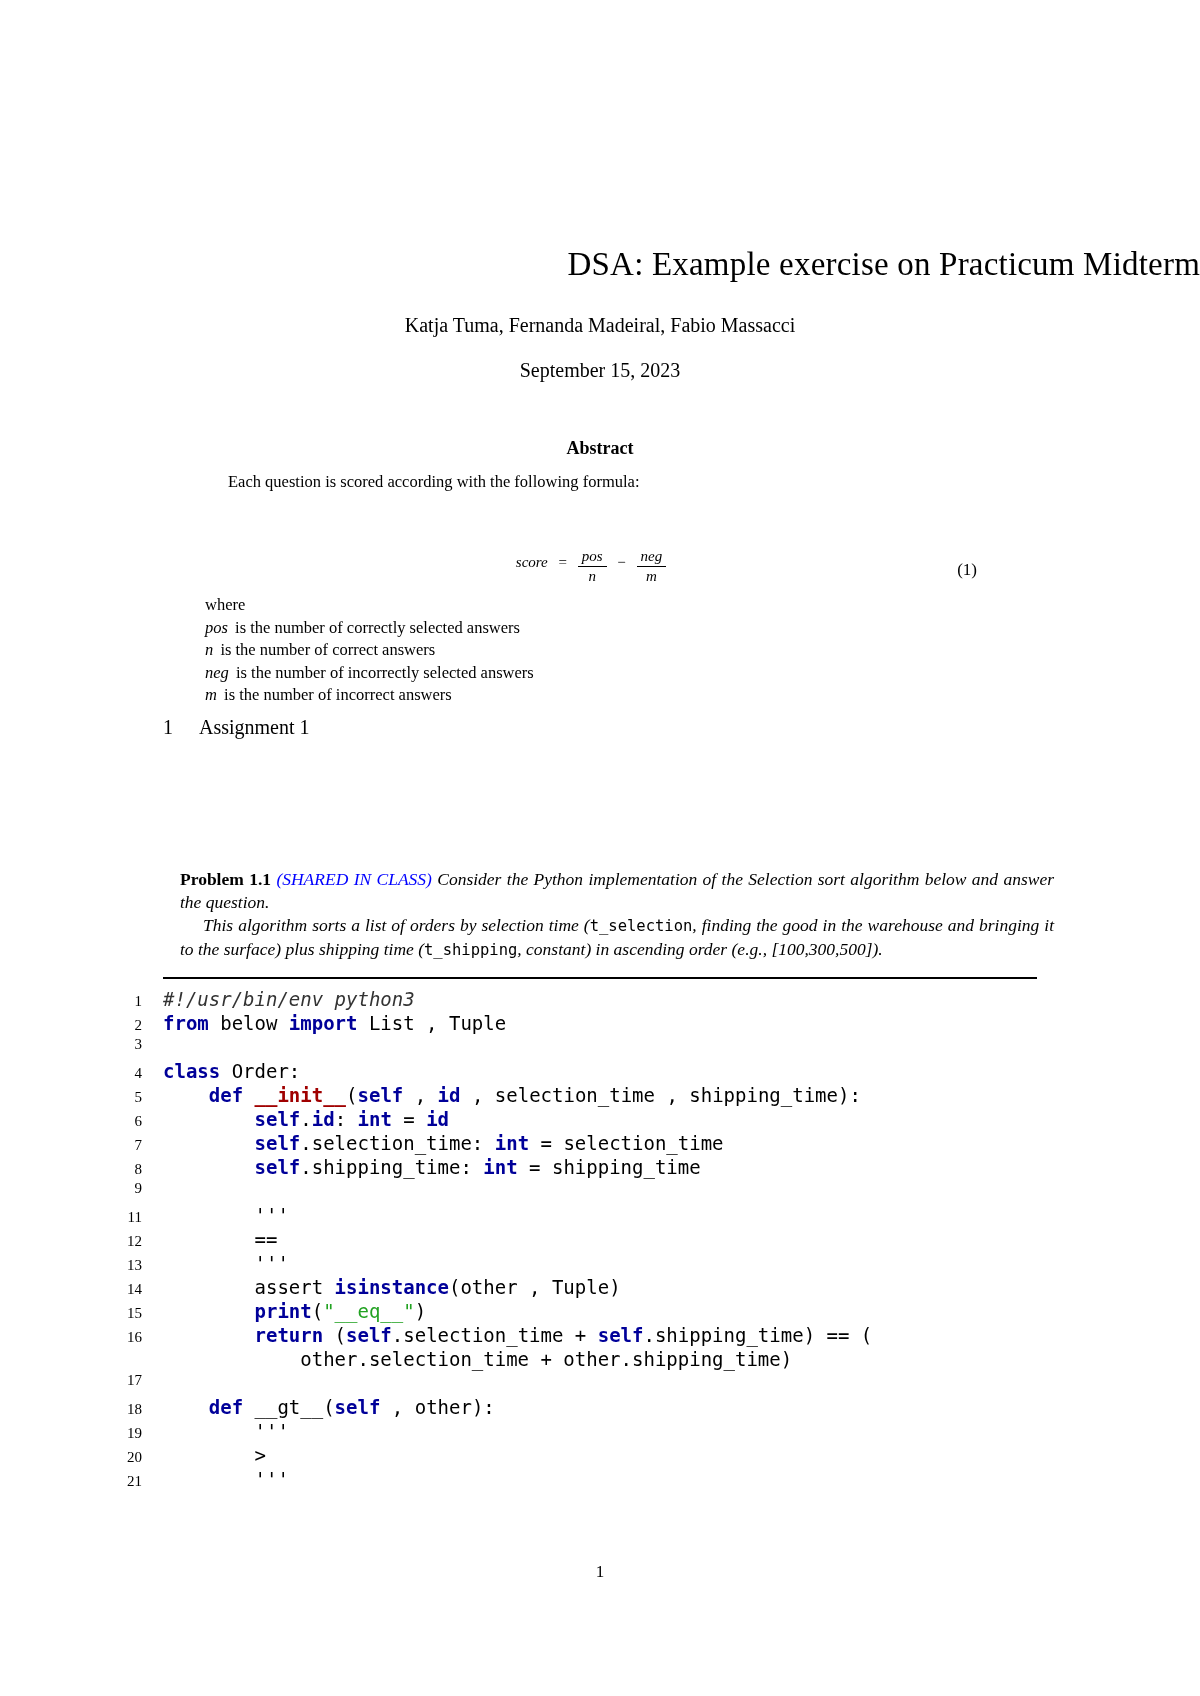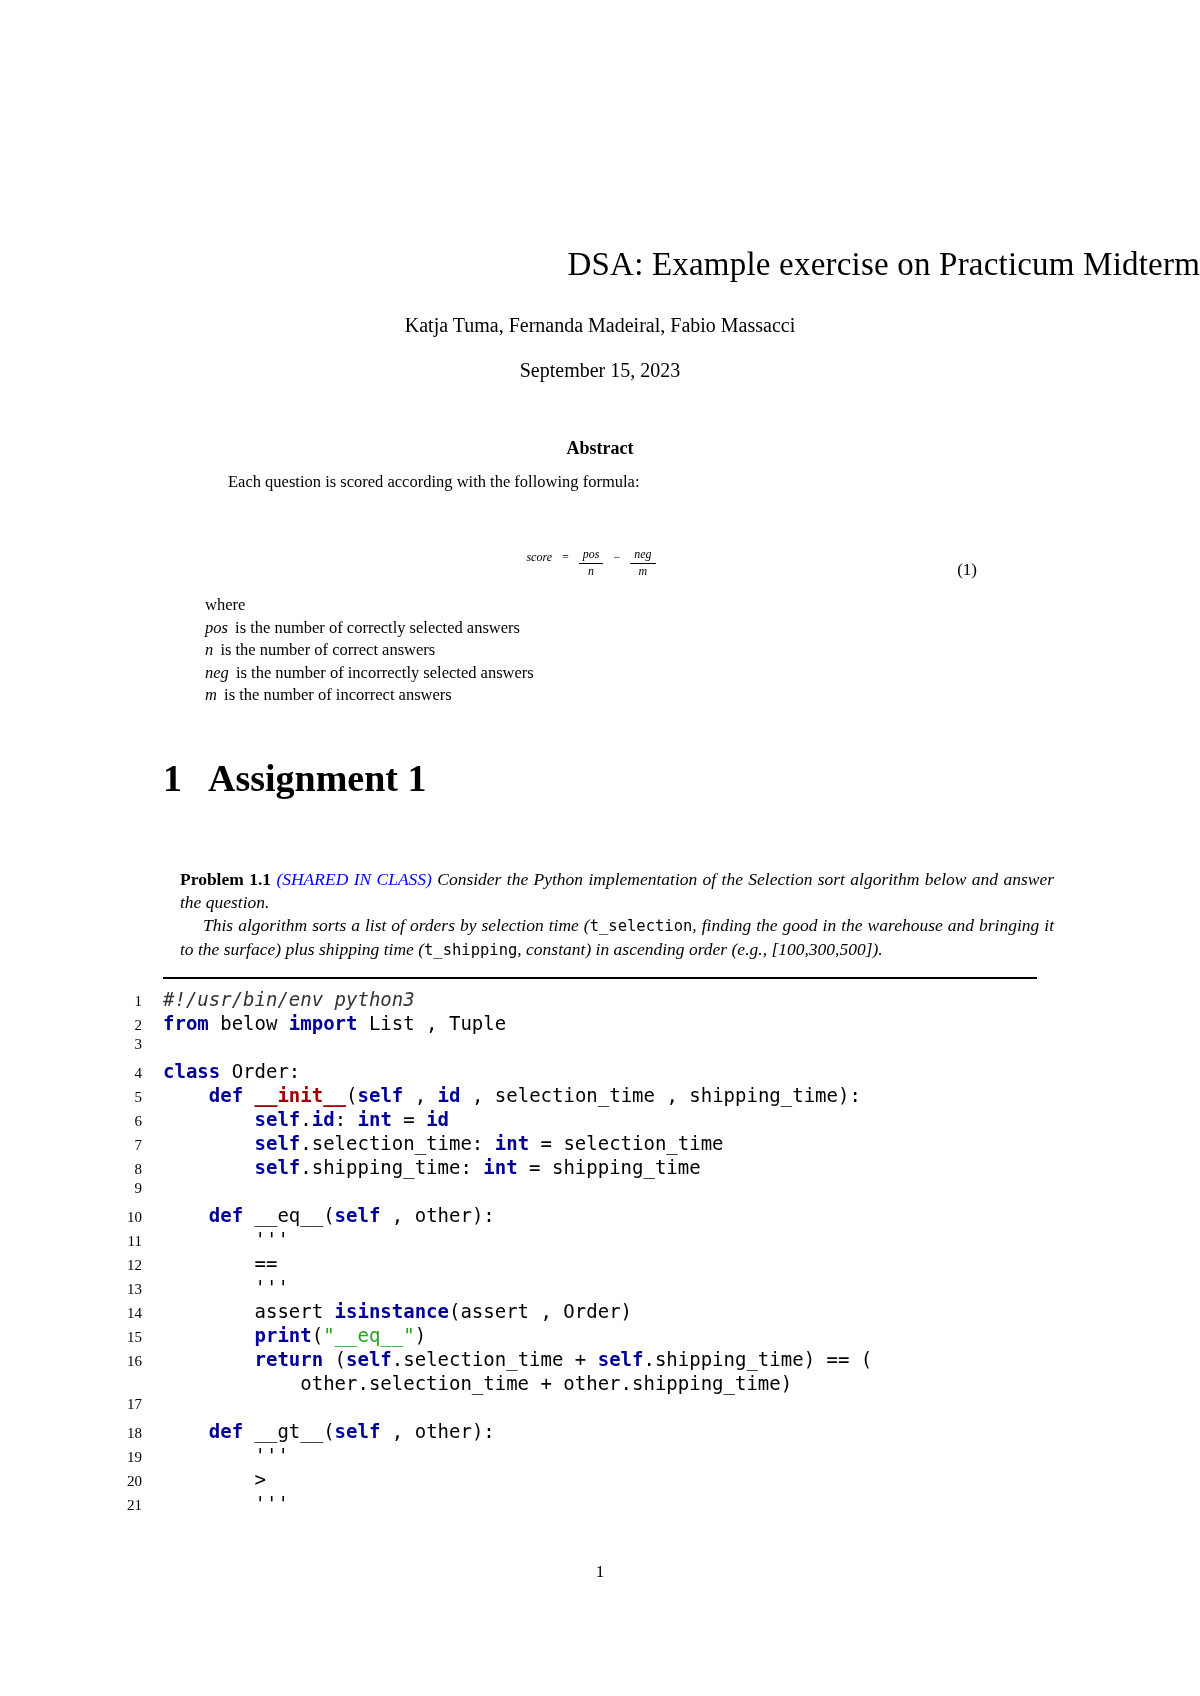--- a/index.html
+++ b/index.html
@@ -12,33 +12,33 @@
   .authors{position:absolute;top:314px;left:0;width:100%;text-align:center;font-size:20px;}
   .date{position:absolute;top:359px;left:0;width:100%;text-align:center;font-size:20px;}
 
   .abs-head{position:absolute;top:438px;left:0;width:100%;text-align:center;
     font-size:18px;font-weight:bold;}
   .abstract{position:absolute;top:471px;left:205px;width:697px;
     font-size:16.5px;line-height:22.5px;text-align:justify;}
   .abstract p{margin:0;text-indent:23px;}
 
   .equation{position:absolute;top:544px;left:205px;width:772px;height:52px;}
-  .eq-body{display:block;width:100%;text-align:center;font-size:12px;padding-top:4px;}
+  .eq-body{display:block;width:100%;text-align:center;font-size:15px;padding-top:4px;}
   .mi{font-style:italic;}
   .mo{margin:0 7px;}
   .frac{display:inline-block;vertical-align:-14px;text-align:center;line-height:1.15;}
   .frac .num{display:block;border-bottom:1.4px solid #000;padding:0 4px 1px;}
   .frac .den{display:block;padding-top:1px;}
   .eq-tag{position:absolute;right:0;top:16px;font-size:17px;}
 
   .where{position:absolute;top:594px;left:205px;font-size:16.5px;line-height:22.6px;}
   .where .term{font-style:italic;padding-right:3px;}
 
-  .section-heading{position:absolute;top:756px;left:163px;margin:0;
-    font-size:38px;font-weight:bold;}
+  .section-heading{position:absolute;top:716px;left:163px;margin:0;
+    font-size:20px;font-weight:normal;}
   .sec-num{display:inline-block;margin-right:26px;}
 
   .problem-1,.problem-2{position:absolute;left:163px;width:874px;margin:17px;
     font-size:17.5px;line-height:23.2px;text-align:justify;}
   .problem-1{top:851px;}
   .problem-2{top:897px;text-indent:23px;}
   .seg-bold{font-weight:bold;}
   .seg-blue{color:var(--c-shared_note,#0000FF);font-style:italic;}
   .seg-it{font-style:italic;}
   .seg-mono{font-family:"DejaVu Sans Mono",monospace;font-size:15.5px;}
@@ -133,38 +133,34 @@
       </div>
       <div class="cl">
         <span class="ln">8</span>
         <span class="ct"><span class="tk-p">        </span><span class="tk-k">self</span><span class="tk-p">.shipping_time: </span><span class="tk-k">int</span><span class="tk-p"> = shipping_time</span></span>
       </div>
       <div class="cl">
         <span class="ln">9</span>
         <span class="ct"></span>
       </div>
       <div class="cl">
-        <span class="ln">10</span>
-        <span class="ct"><span class="tk-p">    </span><span class="tk-k">def</span><span class="tk-p"> __eq__(</span><span class="tk-k">self</span><span class="tk-p"> , other):</span></span>
-      </div>
-      <div class="cl">
         <span class="ln">11</span>
         <span class="ct"><span class="tk-p">        '''</span></span>
       </div>
       <div class="cl">
         <span class="ln">12</span>
         <span class="ct"><span class="tk-p">        ==</span></span>
       </div>
       <div class="cl">
         <span class="ln">13</span>
         <span class="ct"><span class="tk-p">        '''</span></span>
       </div>
       <div class="cl">
         <span class="ln">14</span>
-        <span class="ct"><span class="tk-p">        assert </span><span class="tk-k">isinstance</span><span class="tk-p">(assert , Order)</span></span>
+        <span class="ct"><span class="tk-p">        assert </span><span class="tk-k">isinstance</span><span class="tk-p">(other , Tuple)</span></span>
       </div>
       <div class="cl">
         <span class="ln">15</span>
         <span class="ct"><span class="tk-p">        </span><span class="tk-k">print</span><span class="tk-p">(</span><span class="tk-s">"__eq__"</span><span class="tk-p">)</span></span>
       </div>
       <div class="cl">
         <span class="ln">16</span>
         <span class="ct"><span class="tk-p">        </span><span class="tk-k">return</span><span class="tk-p"> (</span><span class="tk-k">self</span><span class="tk-p">.selection_time + </span><span class="tk-k">self</span><span class="tk-p">.shipping_time) == (</span></span>
       </div>
       <div class="cl">

